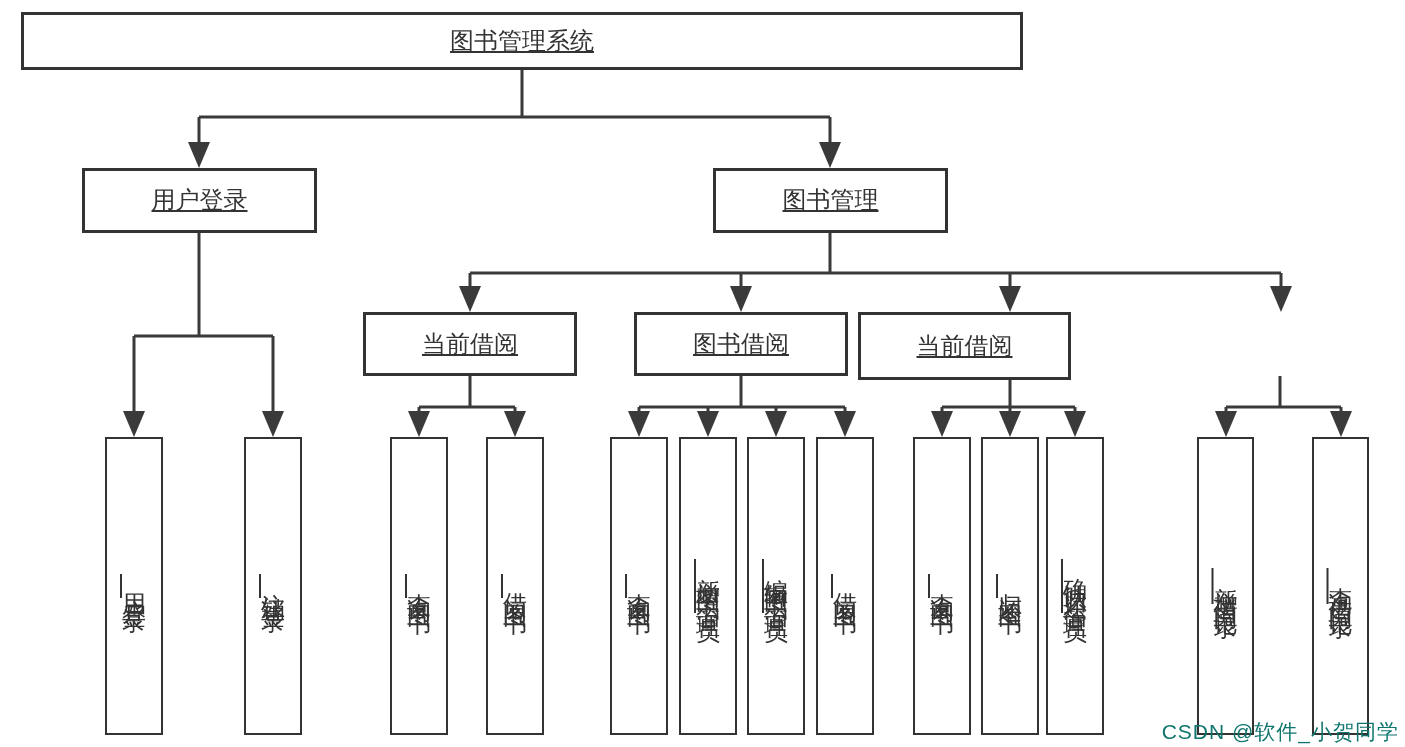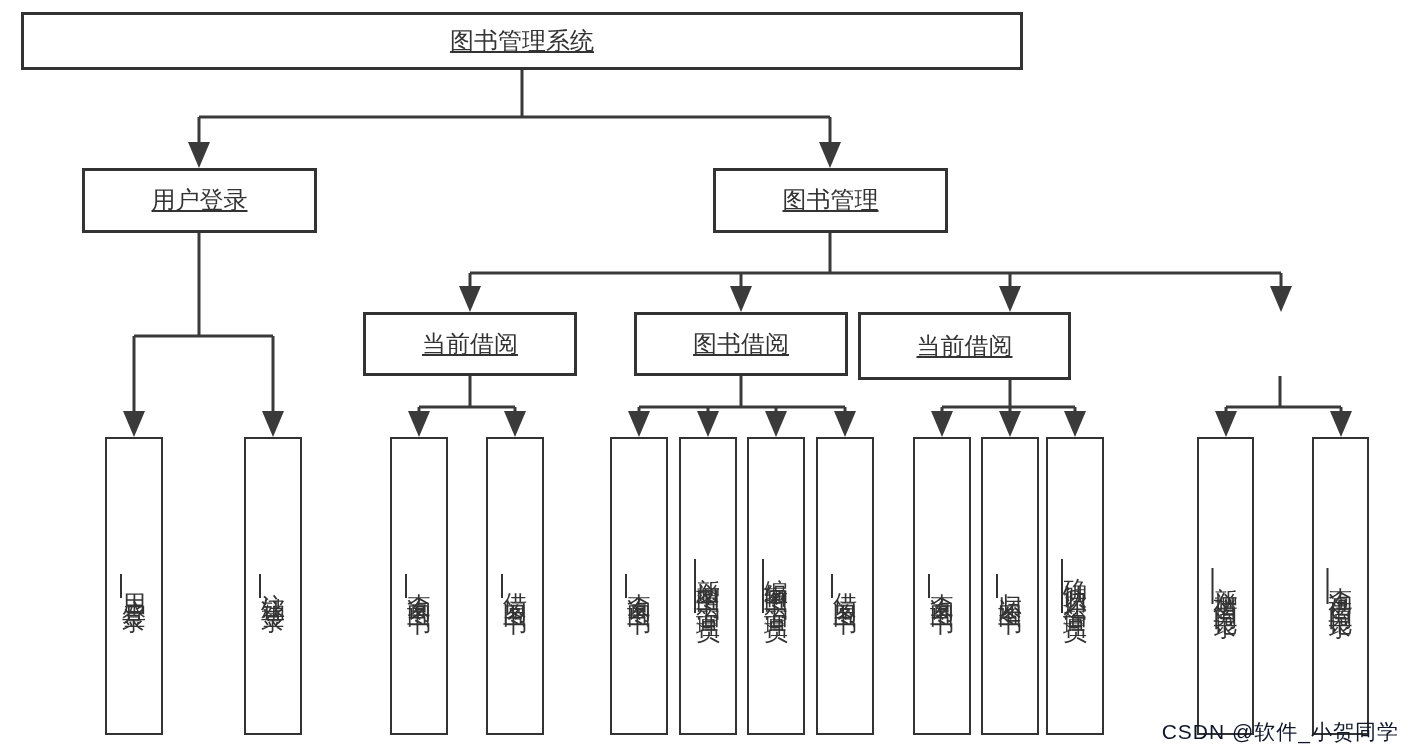--- a/index.html
+++ b/index.html
@@ -64,21 +64,21 @@
   .f-g3c { left: 747px; }  .f-g3d { left: 816px; }
   .f-g4a { left: 913px; }  .f-g4b { left: 981px; }
   .f-g4c { left: 1046px; }
   .f-g5a { left: 1197px; width: 57px; }
   .f-g5b { left: 1312px; width: 57px; }
   .watermark {
     position: absolute;
     right: 6px;
     top: 718px;
     font-size: 21px;
-    color: #0f172a;
+    color: #0f766e;
     letter-spacing: 1px;
     z-index: 3;
     white-space: nowrap;
   }
 </style>
 </head>
 <body>
 
 <div class="canvas">
 

